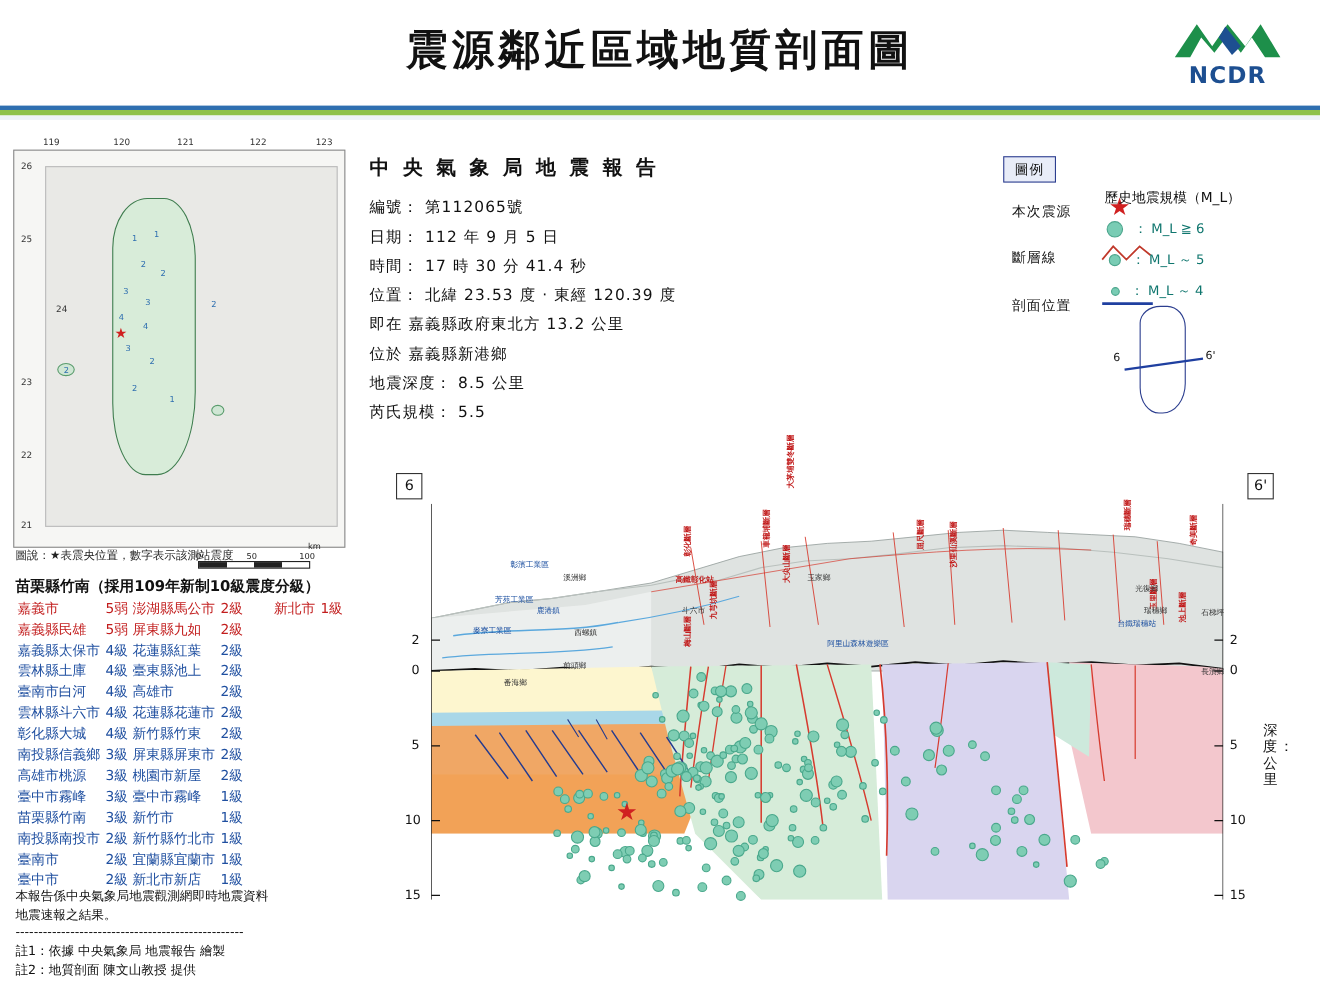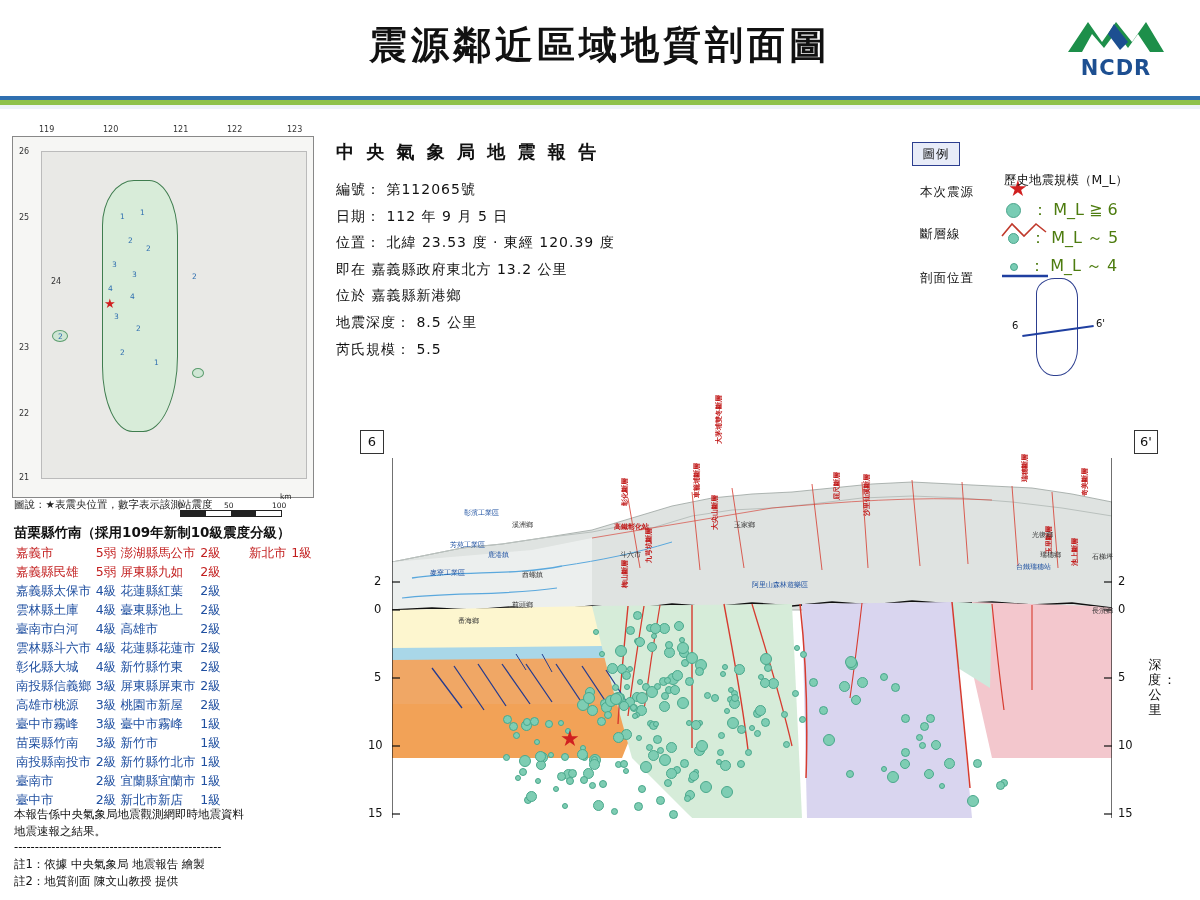--- a/index.html
+++ b/index.html
@@ -104,21 +104,21 @@
     position:absolute;left:912px;top:142px;width:46px;height:22px;
     border:1px solid #2c3e8f;background:#e8ecf8;
     font-size:12.5px;color:#111;text-align:center;line-height:22px;letter-spacing:1px;
   }
   #legend{
     position:absolute;left:900px;top:172px;width:290px;font-size:12.5px;color:#111;
   }
   .lg-row{position:absolute;}
   .lg-label{font-size:12.5px;color:#111;letter-spacing:1px;}
   #mag-title{position:absolute;left:1004px;top:172px;font-size:12.5px;white-space:nowrap;}
-  .mag-item{position:absolute;font-size:16px;color:#4d7c0f;white-space:nowrap;}
+  .mag-item{position:absolute;font-size:12px;color:#0f766e;white-space:nowrap;}
   .mag-dot{
     display:inline-block;border-radius:50%;
     background:#79ccb4;border:1px solid #4ba58c;vertical-align:middle;margin-right:6px;
   }
   #mini-map{
     position:absolute;left:1012px;top:272px;width:96px;height:112px;
   }
   #mini-shape{
     position:absolute;left:24px;top:6px;width:40px;height:96px;
     border:1px solid #2c3e8f;
@@ -196,21 +196,21 @@
     <div class="tick-num" style="left:88px;top:140px;">4</div>
     <div class="tick-num" style="left:72px;top:160px;">3</div>
     <div class="tick-num" style="left:94px;top:172px;">2</div>
     <div class="tick-num" style="left:78px;top:196px;">2</div>
     <div class="tick-num" style="left:112px;top:206px;">1</div>
     <div class="tick-num" style="left:16px;top:180px;">2</div>
     <div class="tick-num" style="left:150px;top:120px;">2</div>
   </div>
   <div class="ax-x" style="left:26px;">119</div>
   <div class="ax-x" style="left:90px;">120</div>
-  <div class="ax-x" style="left:160px;">121</div>
+  <div class="ax-x" style="left:148px;">121</div>
   <div class="ax-x" style="left:214px;">122</div>
   <div class="ax-x" style="left:274px;">123</div>
   <div class="ax-y" style="left:6px;top:10px;">26</div>
   <div class="ax-y" style="left:6px;top:76px;">25</div>
   <div class="ax-y" style="left:6px;top:140px;margin-left:32px;">24</div>
   <div class="ax-y" style="left:6px;top:206px;">23</div>
   <div class="ax-y" style="left:6px;top:272px;">22</div>
   <div class="ax-y" style="left:6px;top:336px;">21</div>
 </div>
 
@@ -346,20 +346,21 @@
   <div>地震速報之結果。</div>
   <div class="dashes">--------------------------------------------------</div>
   <div>註1：依據 中央氣象局 地震報告 繪製</div>
   <div>註2：地質剖面 陳文山教授 提供</div>
 </div>
 
 <div id="report">
   <div id="report-title">中 央 氣 象 局 地 震 報 告</div>
   <div class="rpt-line">編號： 第112065號</div>
   <div class="rpt-line">日期： 112 年 9 月 5 日</div>
+  <div class="rpt-line">時間： 17 時 30 分 41.4 秒</div>
   <div class="rpt-line">位置： 北緯 23.53 度 ‧ 東經 120.39 度</div>
   <div class="rpt-line">即在 嘉義縣政府東北方 13.2 公里</div>
   <div class="rpt-line">位於 嘉義縣新港鄉</div>
   <div class="rpt-line">地震深度： 8.5 公里</div>
   <div class="rpt-line">芮氏規模： 5.5</div>
 </div>
 
 <div id="legend-box">圖例</div>
 <div id="legend">
   <div class="lg-row" style="left:20px;top:12px;font-family:Liberation Serif, serif;">

